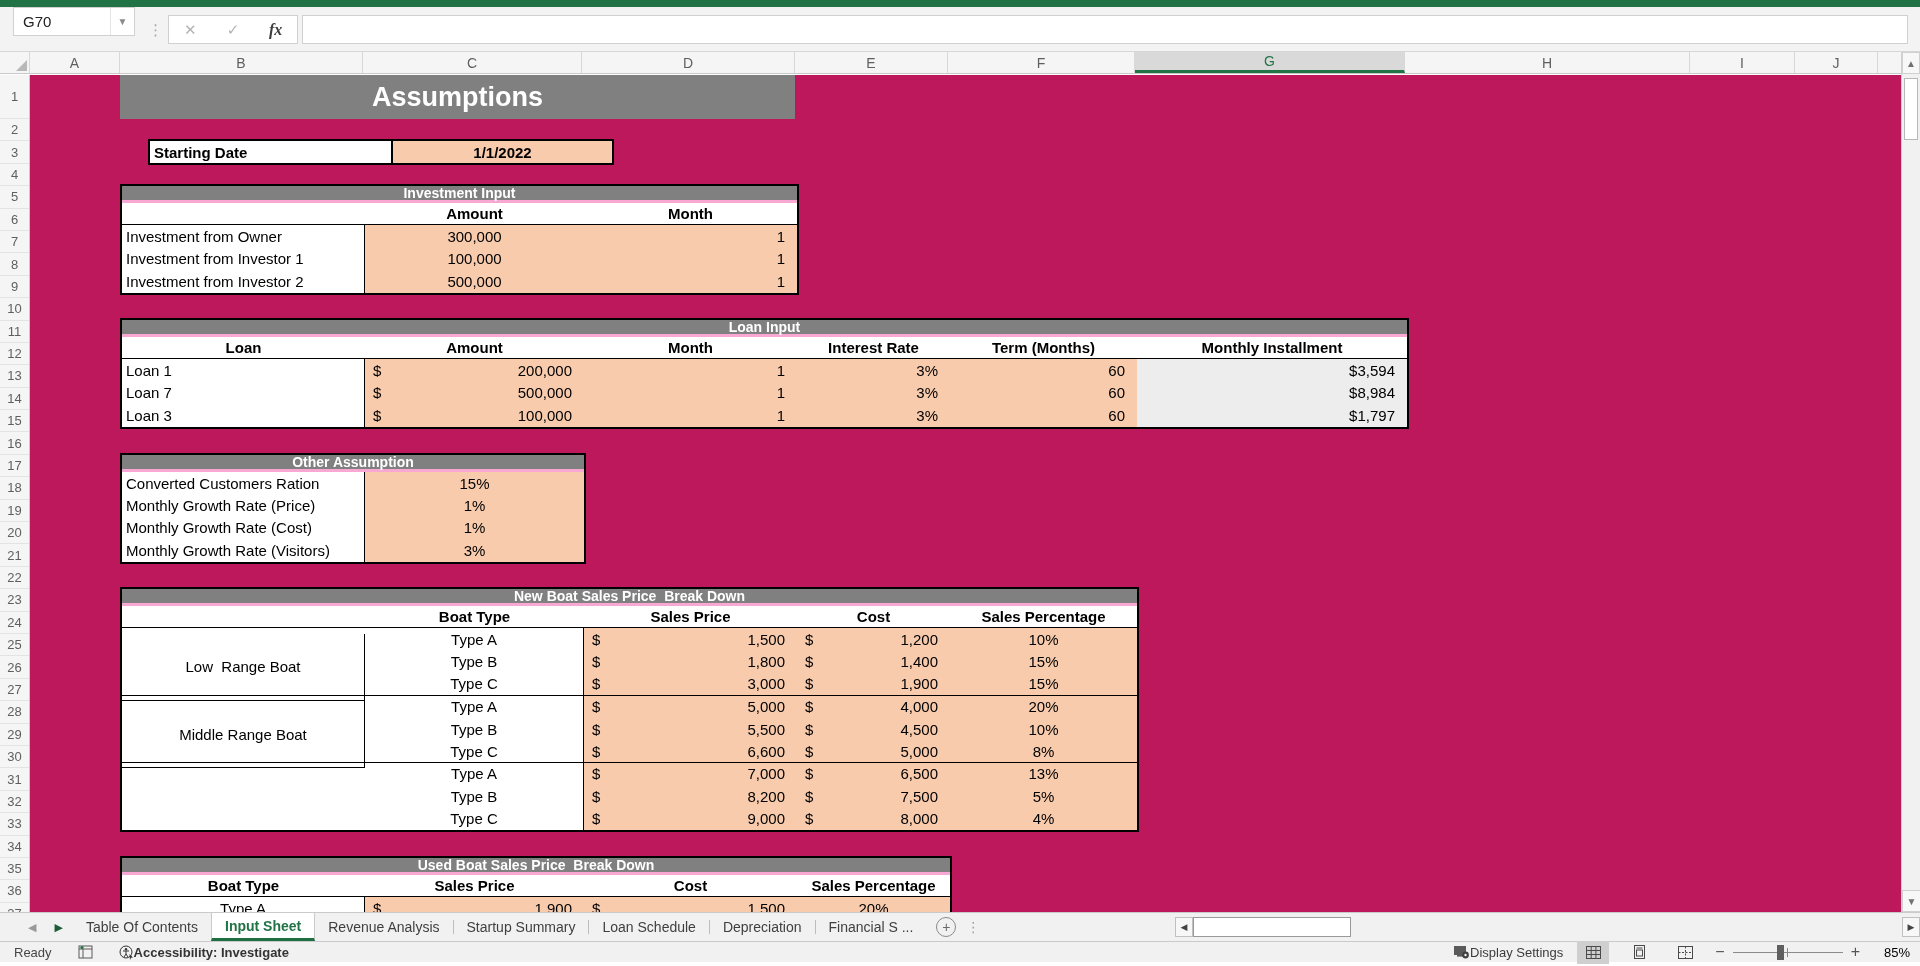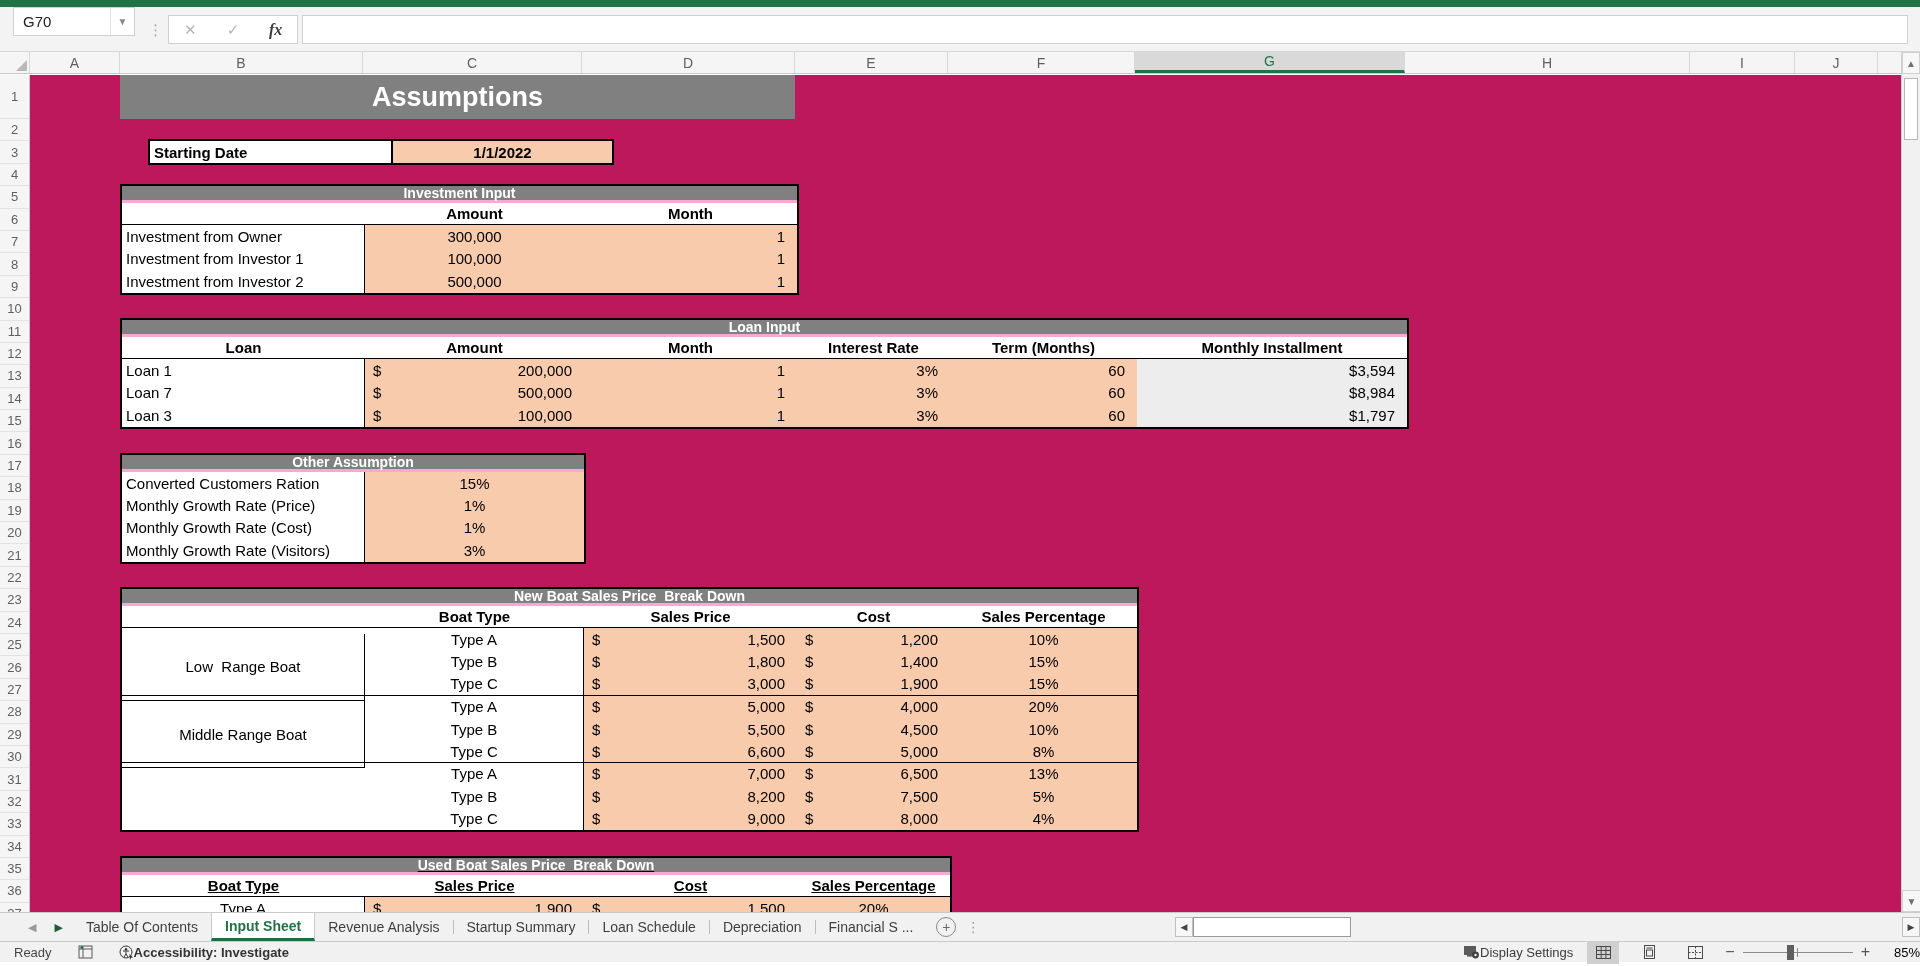--- a/index.html
+++ b/index.html
@@ -71,21 +71,21 @@
   .tdots { align-self:center; color:#a0a0a0; font-size:14px; margin-left:10px; }
   .hscroll { position:absolute; right:0; top:913px; width:745px; height:27px; display:flex; align-items:center; }
   .harrow { width:18px; height:20px; border:1px solid #c0c0c0; background:#f7f7f7; color:#444; font-size:9px; display:flex; align-items:center; justify-content:center; }
   .hthumb { width:158px; height:20px; background:#fff; border:1px solid #9a9a9a; }
   .htrack { flex:1; height:20px; }
 
   
   .statusbar { position:absolute; left:0; top:941px; width:1920px; height:21px; background:#f1f1f1; border-top:1px solid #cacaca; display:flex; align-items:center; font-size:13px; color:#454545; }
   .st-left { display:flex; align-items:center; gap:26px; padding-left:14px; }
   .st-acc { display:flex; align-items:center; font-weight:bold; color:#333; }
-  .st-right { margin-left:auto; display:flex; align-items:center; gap:14px; padding-right:0; }
+  .st-right { margin-left:auto; display:flex; align-items:center; gap:14px; padding-right:10px; }
   .viewbtn { width:32px; height:23px; display:flex; align-items:center; justify-content:center; }
   .viewbtn.on { background:#cfcfcf; }
   .zoomwrap { display:flex; align-items:center; gap:8px; }
   .ztrack { position:relative; width:110px; height:1px; background:#8a8a8a; }
   .zhandle { position:absolute; left:44px; top:-7px; width:7px; height:15px; background:#5f5f5f; }
   .ztick { position:absolute; left:54px; top:-4px; width:1px; height:9px; background:#8a8a8a; }
   .zsign { font-size:16px; color:#555; }
   .zpct { width:36px; text-align:right; color:#000000; }
   svg.icon { display:block; }
 </style>
@@ -392,21 +392,21 @@
             <span>9,000</span>
           </div>
         <div class="cell e acct or">
             <span>$</span>
             <span>8,000</span>
           </div>
         <div class="cell f ctr or">4%</div>
       </div>
     </div>
 
-    <div class="tbl" style="left:90px; top:781px; width:832px;text-decoration:underline;">
+    <div class="tbl" style="left:90px; top:781px; width:832px;">
       <div class="greyrow pre">Used Boat Sales Price  Break Down</div>
       <div class="r hdrrow">
         <div class="cell b ctr bold">Boat Type</div>
         <div class="cell c ctr bold">Sales Price</div>
         <div class="cell d ctr bold">Cost</div>
         <div class="cell e ctr bold">Sales Percentage</div>
       </div>
       <div class="r">
         <div class="cell b ctr vline">Type A</div>
         <div class="cell c acct or">

